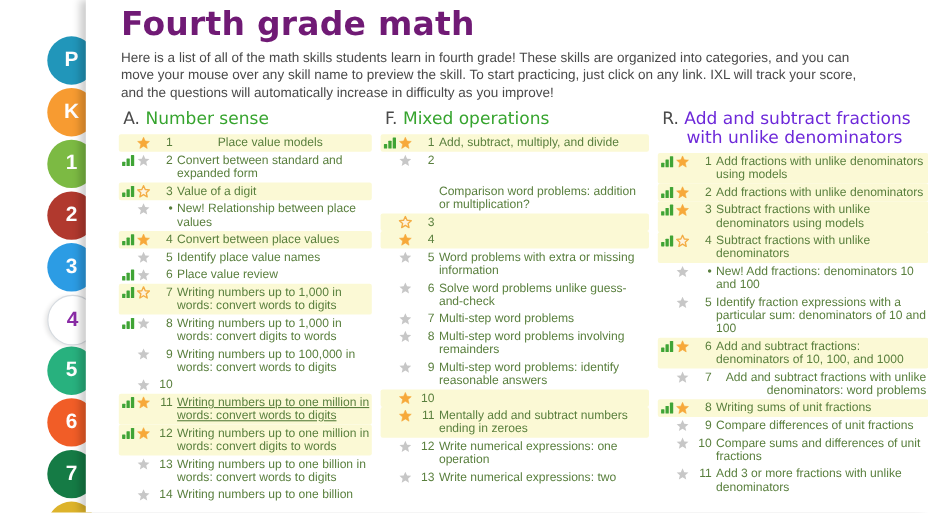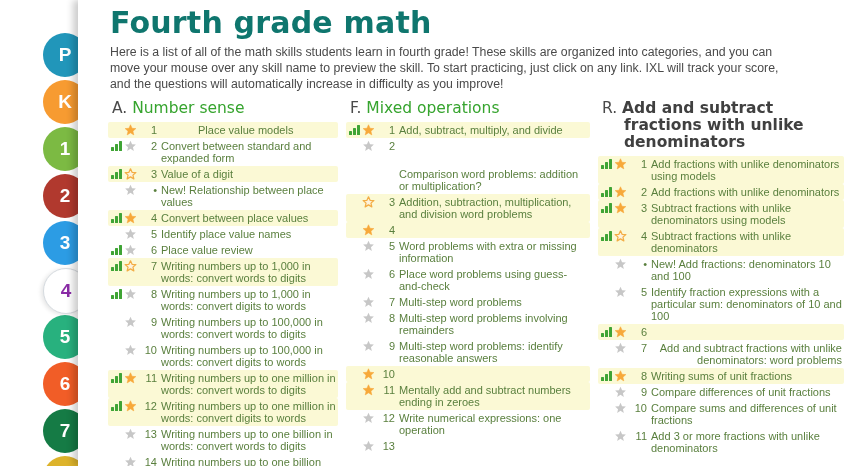--- a/index.html
+++ b/index.html
@@ -72,21 +72,21 @@
       <div class="grade" style="top: 362px; background: rgb(241, 93, 39);">
         <span>6</span>
       </div>
       <div class="grade" style="top: 409px; background: rgb(21, 123, 69);">
         <span>7</span>
       </div>
       <div class="grade" style="top: 456px; background: rgb(221, 179, 43);"></div>
     </div>
   <div class="panel">
     <div class="panel-inner">
-      <h1 class="title" style="color: #0f766e;">Fourth grade math</h1>
+      <h1 class="title" style="color: #701a75;">Fourth grade math</h1>
       <p class="intro">Here is a list of all of the math skills students learn in fourth grade! These skills are organized into categories, and you can move your mouse over any skill name to preview the skill. To start practicing, just click on any link. IXL will track your score, and the questions will automatically increase in difficulty as you improve!</p>
       <div class="columns">
           <div class="col c0">
             <h2 class="cat"><span style="color: rgb(74, 74, 74);">A.</span> <span class="catname" style="color: rgb(54, 164, 46);">Number sense</span></h2>
             <ul class="skills">
               <li class="skill" style="background: rgb(251, 249, 213);">
                 <span class="bars"></span>
                 <span class="star">
                   <svg width="13" height="12" viewBox="0 0 24 23">
                     <path d="M12 1.5l3 6.7 7.3.6-5.6 4.9 1.7 7.2-6.4-3.9-6.4 3.9 1.7-7.2L1.7 8.8l7.3-.6z" fill="#f7a93a" stroke="#f7a93a" stroke-width="1" stroke-linejoin="round"></path>
@@ -210,35 +210,34 @@
                 <span class="txt" style="color: rgb(89, 127, 61);">Writing numbers up to 100,000 in words: convert words to digits</span>
               </li>
               <li class="skill">
                 <span class="bars"></span>
                 <span class="star">
                   <svg width="13" height="12" viewBox="0 0 24 23">
                     <path d="M12 1.5l3 6.7 7.3.6-5.6 4.9 1.7 7.2-6.4-3.9-6.4 3.9 1.7-7.2L1.7 8.8l7.3-.6z" fill="#c7c7c7" stroke="none" stroke-width="0" stroke-linejoin="round"></path>
                   </svg>
                 </span>
                 <span class="num" style="color: rgb(89, 127, 61);">10</span>
-                <span class="txt" style="color: rgb(89, 127, 61);">Writing numbers up to 100,000 in words: convert digits to words</span>
               </li>
               <li class="skill" style="background: rgb(251, 249, 213);">
                 <span class="bars">
                   <i class="b1" style="background: rgb(63, 164, 53);"></i>
                   <i class="b2" style="background: rgb(63, 164, 53);"></i>
                   <i class="b3" style="background: rgb(63, 164, 53);"></i>
                 </span>
                 <span class="star">
                   <svg width="13" height="12" viewBox="0 0 24 23">
                     <path d="M12 1.5l3 6.7 7.3.6-5.6 4.9 1.7 7.2-6.4-3.9-6.4 3.9 1.7-7.2L1.7 8.8l7.3-.6z" fill="#f7a93a" stroke="#f7a93a" stroke-width="1" stroke-linejoin="round"></path>
                   </svg>
                 </span>
                 <span class="num" style="color: rgb(89, 127, 61);">11</span>
-                <span class="txt" style="color: rgb(89, 127, 61);">Writing numbers up to one million in words: convert words to digits</span>
+                <span class="txt" style="color: rgb(89, 127, 61); text-decoration: underline;">Writing numbers up to one million in words: convert words to digits</span>
               </li>
               <li class="skill" style="background: rgb(251, 249, 213);">
                 <span class="bars">
                   <i class="b1" style="background: rgb(63, 164, 53);"></i>
                   <i class="b2" style="background: rgb(63, 164, 53);"></i>
                   <i class="b3" style="background: rgb(63, 164, 53);"></i>
                 </span>
                 <span class="star">
                   <svg width="13" height="12" viewBox="0 0 24 23">
                     <path d="M12 1.5l3 6.7 7.3.6-5.6 4.9 1.7 7.2-6.4-3.9-6.4 3.9 1.7-7.2L1.7 8.8l7.3-.6z" fill="#f7a93a" stroke="#f7a93a" stroke-width="1" stroke-linejoin="round"></path>
@@ -297,21 +296,20 @@
                 <span class="txt" style="color: rgb(89, 127, 61); margin-top: 28px;">Comparison word problems: addition or multiplication?</span>
               </li>
               <li class="skill" style="background: rgb(251, 249, 213);">
                 <span class="bars"></span>
                 <span class="star">
                   <svg width="13" height="12" viewBox="0 0 24 23">
                     <path d="M12 1.5l3 6.7 7.3.6-5.6 4.9 1.7 7.2-6.4-3.9-6.4 3.9 1.7-7.2L1.7 8.8l7.3-.6z" fill="#fdf3dd" stroke="#f3ad44" stroke-width="2.4" stroke-linejoin="round"></path>
                   </svg>
                 </span>
                 <span class="num" style="color: rgb(89, 127, 61);">3</span>
-                <span class="txt" style="color: rgb(89, 127, 61);">Addition, subtraction, multiplication, and division word problems</span>
               </li>
               <li class="skill" style="background: rgb(251, 249, 213);">
                 <span class="bars"></span>
                 <span class="star">
                   <svg width="13" height="12" viewBox="0 0 24 23">
                     <path d="M12 1.5l3 6.7 7.3.6-5.6 4.9 1.7 7.2-6.4-3.9-6.4 3.9 1.7-7.2L1.7 8.8l7.3-.6z" fill="#f7a93a" stroke="#f7a93a" stroke-width="1" stroke-linejoin="round"></path>
                   </svg>
                 </span>
                 <span class="num" style="color: rgb(89, 127, 61);">4</span>
               </li>
@@ -326,21 +324,21 @@
                 <span class="txt" style="color: rgb(89, 127, 61);">Word problems with extra or missing information</span>
               </li>
               <li class="skill">
                 <span class="bars"></span>
                 <span class="star">
                   <svg width="13" height="12" viewBox="0 0 24 23">
                     <path d="M12 1.5l3 6.7 7.3.6-5.6 4.9 1.7 7.2-6.4-3.9-6.4 3.9 1.7-7.2L1.7 8.8l7.3-.6z" fill="#c7c7c7" stroke="none" stroke-width="0" stroke-linejoin="round"></path>
                   </svg>
                 </span>
                 <span class="num" style="color: rgb(89, 127, 61);">6</span>
-                <span class="txt" style="color: rgb(89, 127, 61);">Place word problems using guess-and-check</span>
+                <span class="txt" style="color: rgb(89, 127, 61);">Solve word problems unlike guess-and-check</span>
               </li>
               <li class="skill">
                 <span class="bars"></span>
                 <span class="star">
                   <svg width="13" height="12" viewBox="0 0 24 23">
                     <path d="M12 1.5l3 6.7 7.3.6-5.6 4.9 1.7 7.2-6.4-3.9-6.4 3.9 1.7-7.2L1.7 8.8l7.3-.6z" fill="#c7c7c7" stroke="none" stroke-width="0" stroke-linejoin="round"></path>
                   </svg>
                 </span>
                 <span class="num" style="color: rgb(89, 127, 61);">7</span>
                 <span class="txt" style="color: rgb(89, 127, 61);">Multi-step word problems</span>
@@ -395,25 +393,26 @@
                 <span class="txt" style="color: rgb(89, 127, 61);">Write numerical expressions: one operation</span>
               </li>
               <li class="skill">
                 <span class="bars"></span>
                 <span class="star">
                   <svg width="13" height="12" viewBox="0 0 24 23">
                     <path d="M12 1.5l3 6.7 7.3.6-5.6 4.9 1.7 7.2-6.4-3.9-6.4 3.9 1.7-7.2L1.7 8.8l7.3-.6z" fill="#c7c7c7" stroke="none" stroke-width="0" stroke-linejoin="round"></path>
                   </svg>
                 </span>
                 <span class="num" style="color: rgb(89, 127, 61);">13</span>
+                <span class="txt" style="color: rgb(89, 127, 61);">Write numerical expressions: two</span>
               </li>
             </ul>
           </div>
           <div class="col c2">
-            <h2 class="cat"><span style="color: rgb(74, 74, 74);">R.</span> <span class="catname" style="color: #404040; font-weight: bold;">Add and subtract fractions with unlike denominators</span></h2>
+            <h2 class="cat"><span style="color: rgb(74, 74, 74);">R.</span> <span class="catname" style="color: #6d28d9;">Add and subtract fractions with unlike denominators</span></h2>
             <ul class="skills">
               <li class="skill" style="background: rgb(251, 249, 213);">
                 <span class="bars">
                   <i class="b1" style="background: rgb(63, 164, 53);"></i>
                   <i class="b2" style="background: rgb(63, 164, 53);"></i>
                   <i class="b3" style="background: rgb(63, 164, 53);"></i>
                 </span>
                 <span class="star">
                   <svg width="13" height="12" viewBox="0 0 24 23">
                     <path d="M12 1.5l3 6.7 7.3.6-5.6 4.9 1.7 7.2-6.4-3.9-6.4 3.9 1.7-7.2L1.7 8.8l7.3-.6z" fill="#f7a93a" stroke="#f7a93a" stroke-width="1" stroke-linejoin="round"></path>
@@ -489,20 +488,21 @@
                   <i class="b1" style="background: rgb(63, 164, 53);"></i>
                   <i class="b2" style="background: rgb(63, 164, 53);"></i>
                   <i class="b3" style="background: rgb(63, 164, 53);"></i>
                 </span>
                 <span class="star">
                   <svg width="13" height="12" viewBox="0 0 24 23">
                     <path d="M12 1.5l3 6.7 7.3.6-5.6 4.9 1.7 7.2-6.4-3.9-6.4 3.9 1.7-7.2L1.7 8.8l7.3-.6z" fill="#f7a93a" stroke="#f7a93a" stroke-width="1" stroke-linejoin="round"></path>
                   </svg>
                 </span>
                 <span class="num" style="color: rgb(89, 127, 61);">6</span>
+                <span class="txt" style="color: rgb(89, 127, 61);">Add and subtract fractions: denominators of 10, 100, and 1000</span>
               </li>
               <li class="skill">
                 <span class="bars"></span>
                 <span class="star">
                   <svg width="13" height="12" viewBox="0 0 24 23">
                     <path d="M12 1.5l3 6.7 7.3.6-5.6 4.9 1.7 7.2-6.4-3.9-6.4 3.9 1.7-7.2L1.7 8.8l7.3-.6z" fill="#c7c7c7" stroke="none" stroke-width="0" stroke-linejoin="round"></path>
                   </svg>
                 </span>
                 <span class="num" style="color: rgb(89, 127, 61);">7</span>
                 <span class="txt" style="color: rgb(89, 127, 61); text-align: right;">Add and subtract fractions with unlike denominators: word problems</span>

